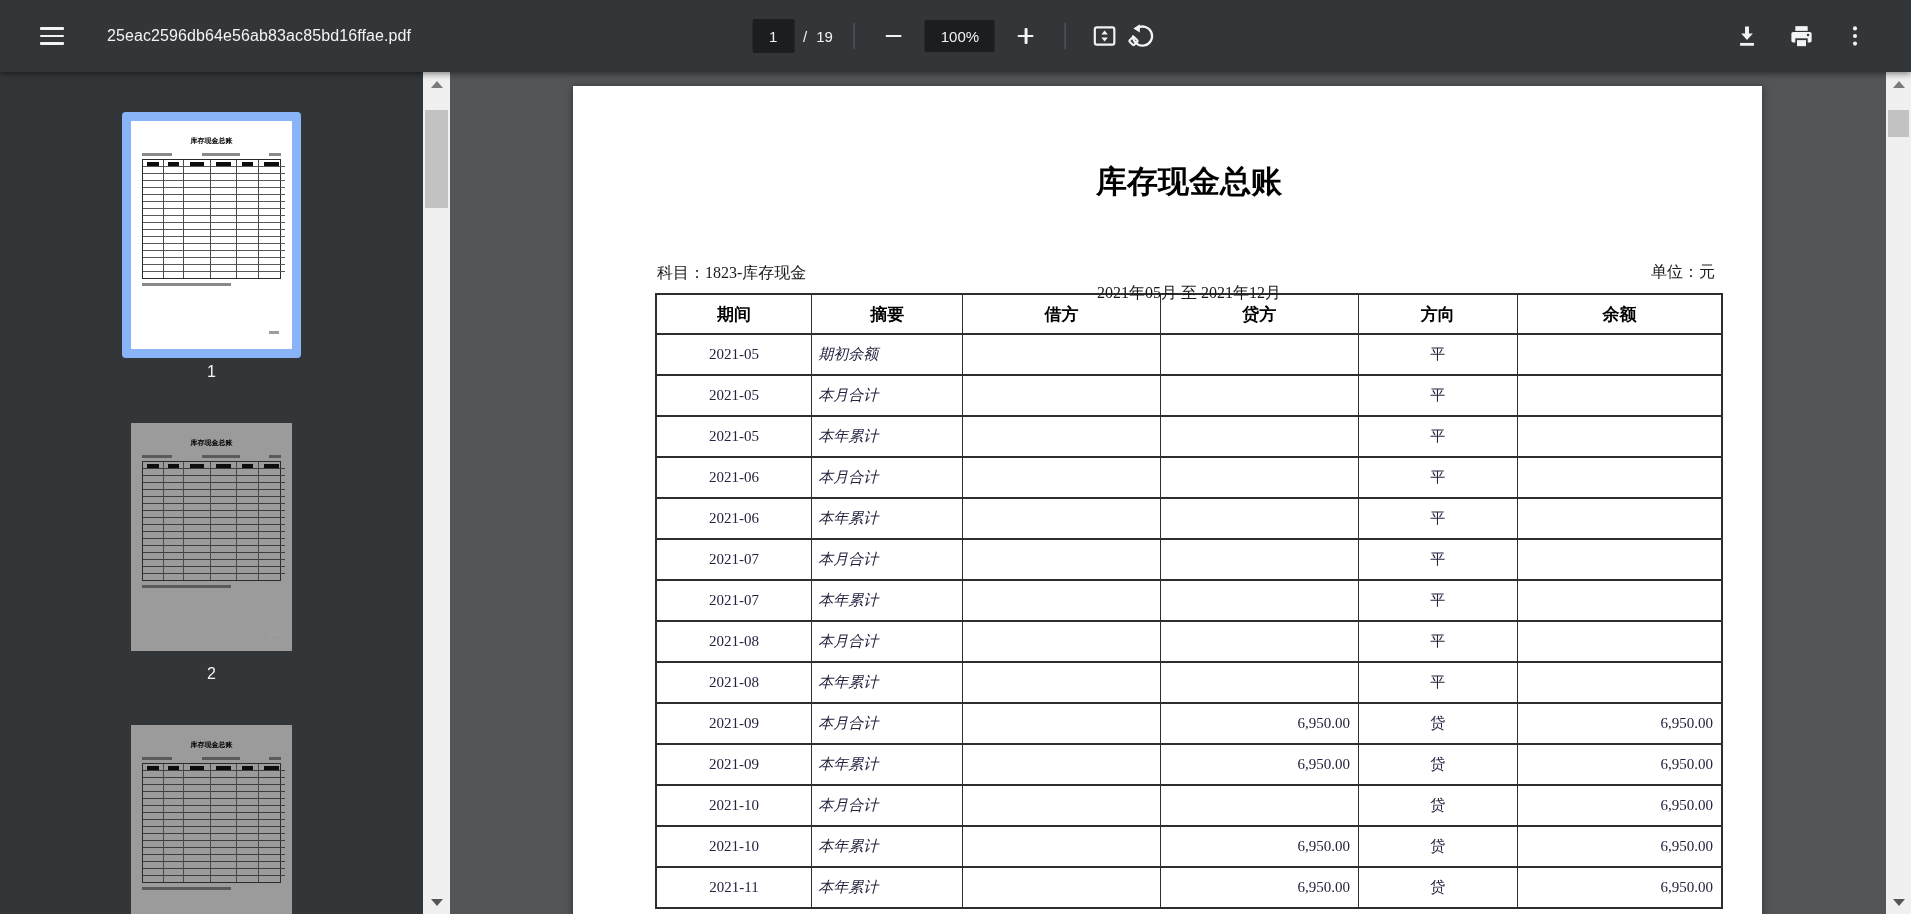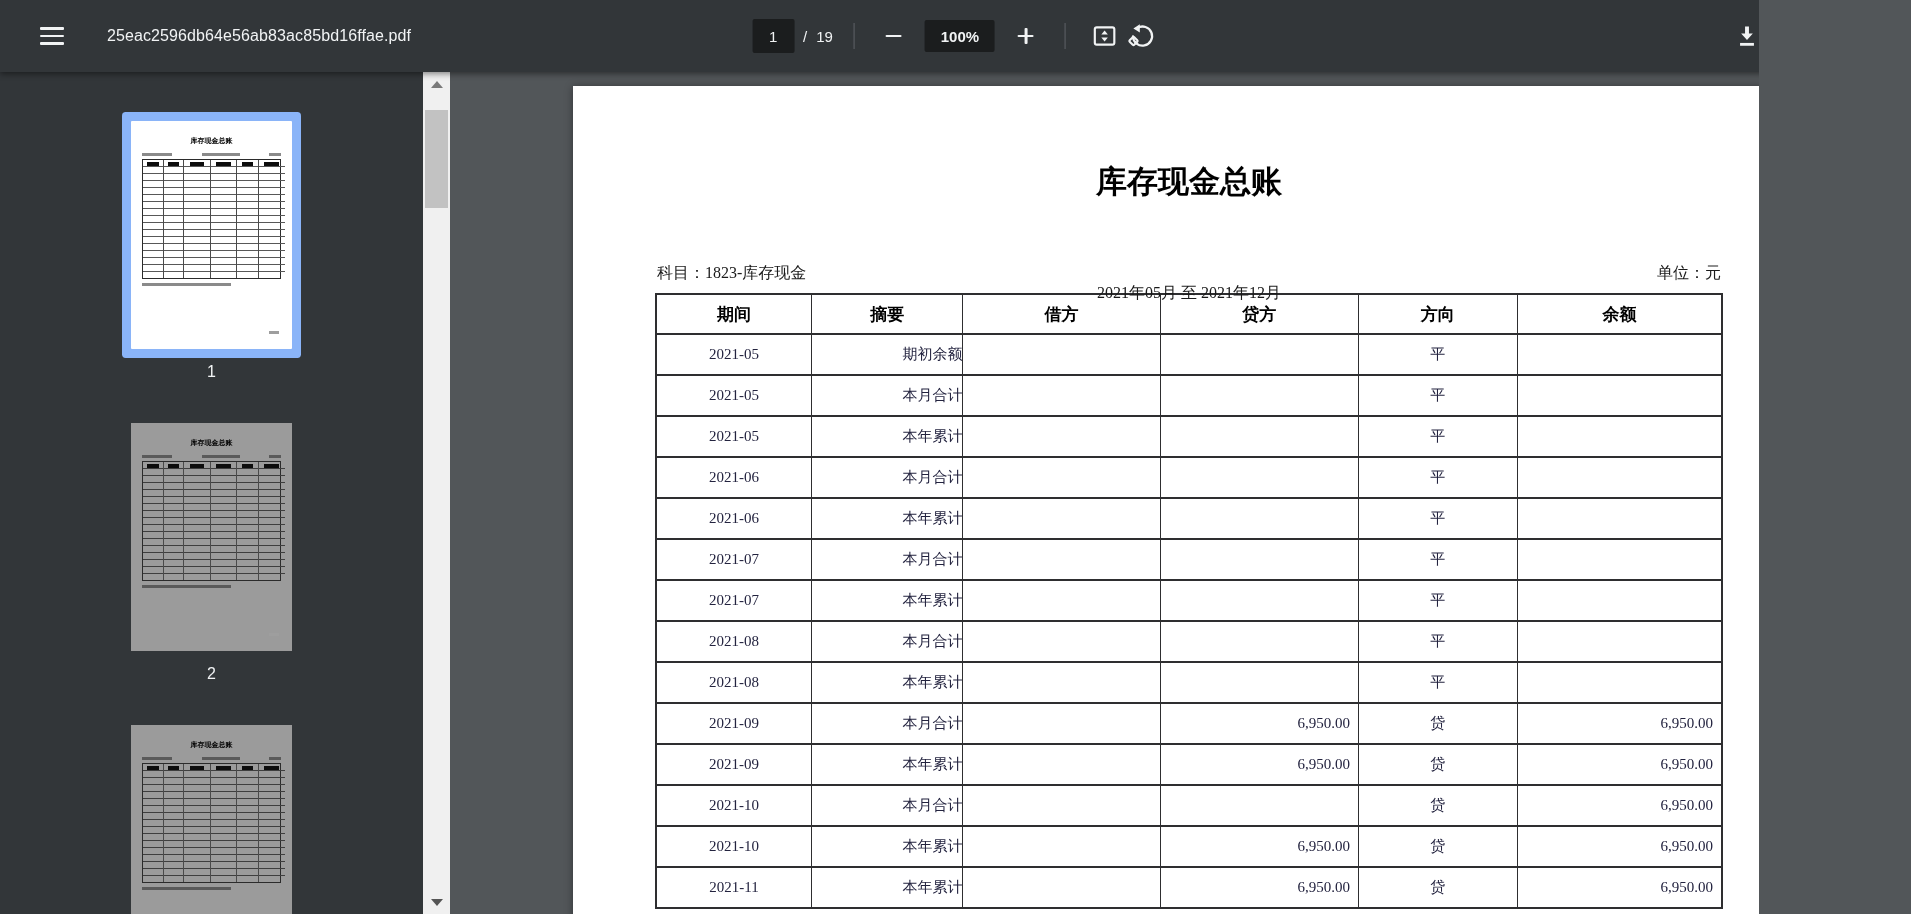--- a/index.html
+++ b/index.html
@@ -1,17 +1,17 @@
 <!DOCTYPE html>
 <html><head>
 <meta charset="utf-8">
 <style>
   html,body{margin:0;padding:0;width:1911px;height:914px;overflow:hidden;
     font-family:"Liberation Sans",sans-serif;background:#525659;}
-  #viewport{position:relative;width:1759px;height:914px;overflow:hidden;}
+  #viewport{position:relative;width:1911px;height:914px;overflow:hidden;}
 
   
   #toolbar{position:absolute;left:0;top:0;width:1911px;height:72px;background:#323639;
     display:flex;align-items:center;z-index:30;box-shadow:0 2px 6px rgba(0,0,0,.45);}
   .tb-left{display:flex;align-items:center;padding-left:28px;}
   .menu-btn{width:48px;height:48px;display:flex;flex-direction:column;justify-content:center;
     align-items:center;gap:4.5px;background:none;border:none;cursor:pointer;border-radius:50%;}
   .menu-btn span{display:block;width:24px;height:2.8px;background:#f1f3f4;border-radius:1px;}
   .file-name{color:#f1f3f4;font-size:16px;margin-left:31px;letter-spacing:.1px;}
   .tb-center{position:absolute;left:50%;top:0;height:72px;transform:translateX(-50%);
@@ -21,21 +21,21 @@
   .page-total{color:#f1f3f4;font-size:15px;margin-left:9px;white-space:pre;}
   .tb-sep{width:1px;height:26px;background:#5f6368;margin:0 21px;}
   .icon-btn{background:none;border:none;cursor:pointer;display:flex;align-items:center;
     justify-content:center;width:36px;height:36px;border-radius:50%;padding:0;}
   .minus-glyph{display:block;width:16px;height:2.4px;background:#f1f3f4;border-radius:1px;}
   .plus-glyph{position:relative;display:block;width:16px;height:16px;}
   .plus-glyph:before,.plus-glyph:after{content:"";position:absolute;background:#f1f3f4;border-radius:1px;}
   .plus-glyph:before{left:0;top:6.8px;width:16px;height:2.4px;}
   .plus-glyph:after{left:6.8px;top:0;width:2.4px;height:16px;}
   .zoom-box{width:70px;height:32px;background:#1b1d1e;border-radius:2px;color:#f1f3f4;
-    font-size:15px;display:flex;align-items:center;justify-content:center;margin:0 13px;font-weight:bold;}
+    font-size:15px;display:flex;align-items:center;justify-content:center;margin:0 13px;}
   .tb-right{position:absolute;right:0;top:0;height:72px;display:flex;align-items:center;
     gap:18px;padding-right:38px;}
 
   
   #sidebar{position:absolute;left:0;top:72px;width:450px;height:842px;background:#323639;overflow:hidden;}
   #thumbs{position:absolute;left:0;top:0;width:423px;padding-top:49px;}
   .thumb{width:161px;margin:0 auto;cursor:pointer;}
   .thumb + .thumb{margin-top:41px;}
   .thumb-page{position:relative;width:161px;height:228px;background:#ffffff;overflow:hidden;
     box-shadow:0 0 0 9px transparent;}
@@ -84,30 +84,30 @@
   #main{position:absolute;left:450px;top:72px;width:1436px;height:842px;background:#525659;overflow:hidden;}
   .page{position:absolute;left:123px;top:14px;width:1189px;height:1660px;background:#ffffff;
     box-shadow:0 1px 8px rgba(0,0,0,.4);}
   .doc-content{padding:78px 39px 0 82px;font-family:"Liberation Serif","DejaVu Serif",serif;}
   .doc-title{font-size:31px;line-height:36px;font-weight:bold;color:#000;text-align:center;
     margin:0 0 62px 0;}
   .doc-meta{position:relative;height:22px;line-height:22px;font-size:16px;color:#1a1a1a;
     margin-bottom:9px;}
   .meta-subject{position:absolute;left:2px;}
   .meta-period{position:absolute;left:50%;transform:translateX(-50%);margin-top:20px;}
-  .meta-unit{position:absolute;right:2px;}
+  .meta-unit{position:absolute;right:8px;font-family:Liberation Mono, monospace;}
   table.ledger{width:100%;border-collapse:collapse;table-layout:fixed;
     border:2px solid #2e2e30;font-family:"Liberation Serif","DejaVu Serif",serif;}
   table.ledger th{height:36px;font-size:17px;font-weight:bold;color:#000;
     border-left:1px solid #2e2e30;border-bottom:2.5px solid #2e2e30;text-align:center;}
   table.ledger td{height:39px;font-size:15px;color:#23233f;border-left:1px solid #2e2e30;
     border-top:2px solid #2e2e30;padding:0;white-space:nowrap;overflow:hidden;}
   table.ledger th:first-child,table.ledger td:first-child{border-left:none;}
   table.ledger td.c0{text-align:center;}
-  table.ledger td.c1{text-align:right;padding-left:6px;}
+  table.ledger td.c1{text-align:left;padding-left:6px;font-style:italic;}
   table.ledger td.c2,table.ledger td.c3,table.ledger td.c5{text-align:right;padding-right:8px;}
   table.ledger td.c4{text-align:center;}
   col.c0{width:14.6%;} col.c1{width:14.2%;} col.c2{width:18.5%;}
   col.c3{width:18.6%;} col.c4{width:14.9%;} col.c5{width:19.2%;}
 </style>
 </head>
 <body>
 
 <div id="viewport">
 

